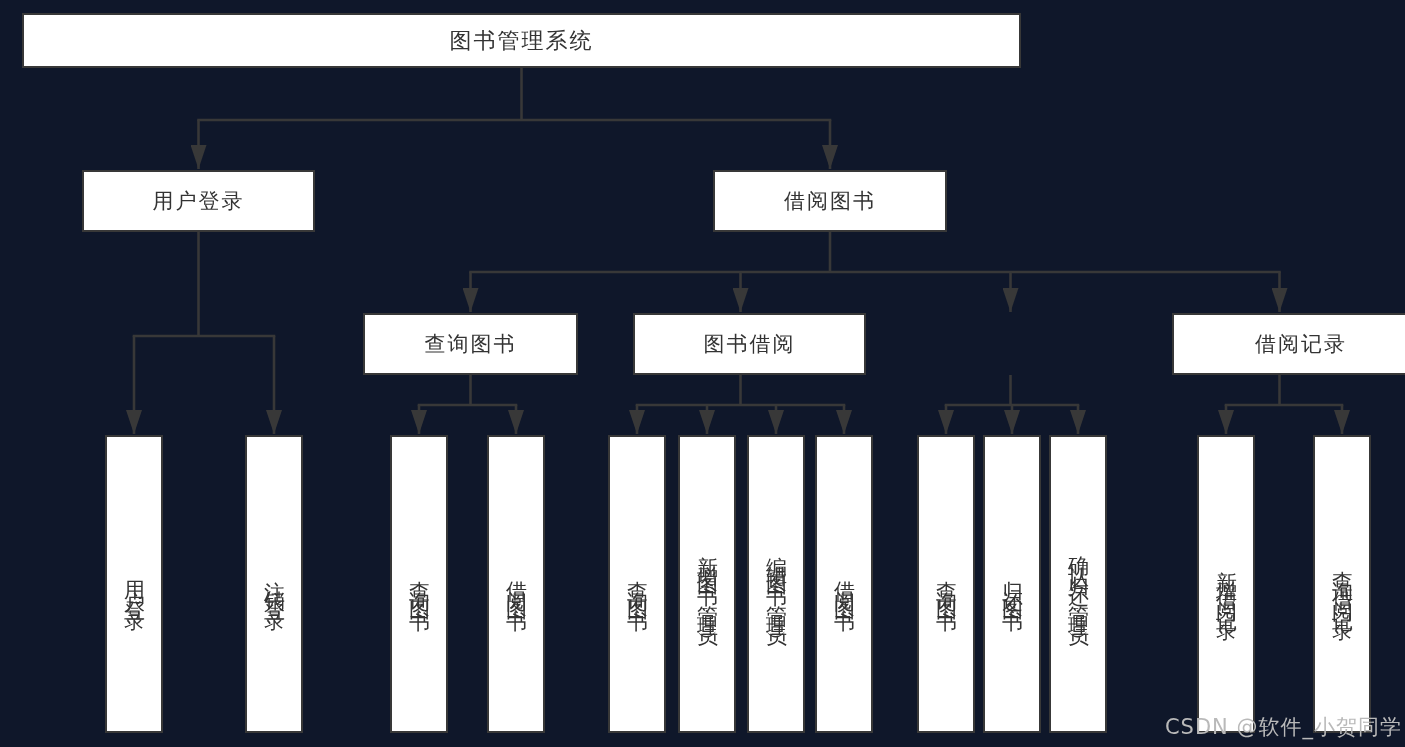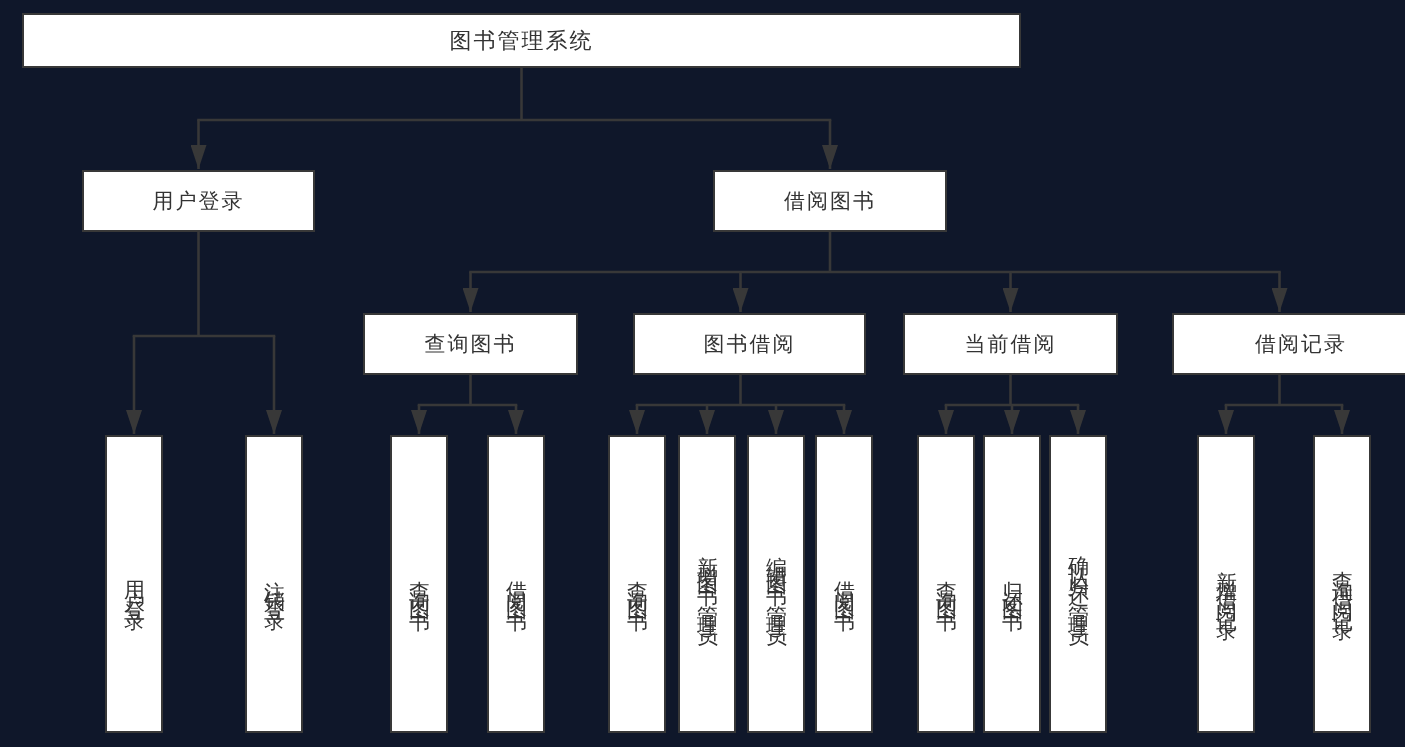--- a/index.html
+++ b/index.html
@@ -92,34 +92,34 @@
     </g>
   </svg>
 
   <div class="box hbox rootbox" style="left:22px;top:13px;width:999px;height:55px">图书管理系统</div>
 
   <div class="box hbox" style="left:82px;top:170px;width:233px;height:62px">用户登录</div>
   <div class="box hbox" style="left:713px;top:170px;width:234px;height:62px">借阅图书</div>
 
   <div class="box hbox" style="left:363px;top:313px;width:215px;height:62px">查询图书</div>
   <div class="box hbox" style="left:633px;top:313px;width:233px;height:62px">图书借阅</div>
-  <div class="box hbox" style="left:903px;top:313px;width:215px;height:62px">当前借阅</div>
   <div class="box hbox" style="left:1172px;top:313px;width:258px;height:62px">借阅记录</div>
 
   <div class="box vbox" style="left:105px;top:435px;width:58px;height:298px">用户登录</div>
   <div class="box vbox" style="left:245px;top:435px;width:58px;height:298px">注销登录</div>
 
   <div class="box vbox" style="left:390px;top:435px;width:58px;height:298px">查询图书</div>
   <div class="box vbox" style="left:487px;top:435px;width:58px;height:298px">借阅图书</div>
 
   <div class="box vbox" style="left:608px;top:435px;width:58px;height:298px">查询图书</div>
   <div class="box vbox" style="left:678px;top:435px;width:58px;height:298px">新增图书（管理员）</div>
   <div class="box vbox" style="left:747px;top:435px;width:58px;height:298px">编辑图书（管理员）</div>
   <div class="box vbox" style="left:815px;top:435px;width:58px;height:298px">借阅图书</div>
 
   <div class="box vbox" style="left:917px;top:435px;width:58px;height:298px">查询图书</div>
   <div class="box vbox" style="left:983px;top:435px;width:58px;height:298px">归还图书</div>
   <div class="box vbox" style="left:1049px;top:435px;width:58px;height:298px">确认归还（管理员）</div>
 
   <div class="box vbox" style="left:1197px;top:435px;width:58px;height:298px">新增借阅记录</div>
   <div class="box vbox" style="left:1313px;top:435px;width:58px;height:298px">查询借阅记录</div>
 
+  <div class="watermark">CSDN @软件_小贺同学</div>
 </div>
 
 </body></html>

